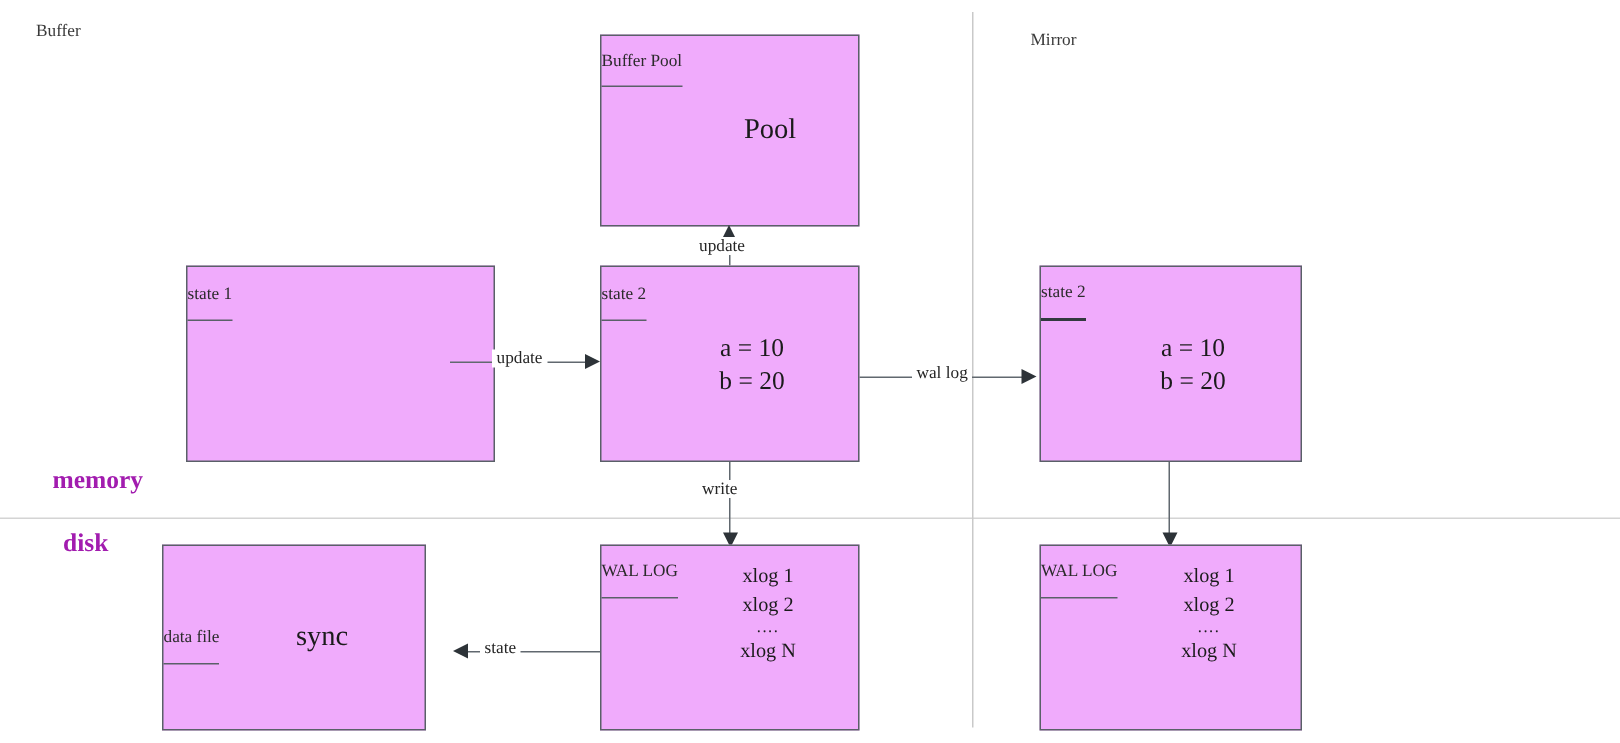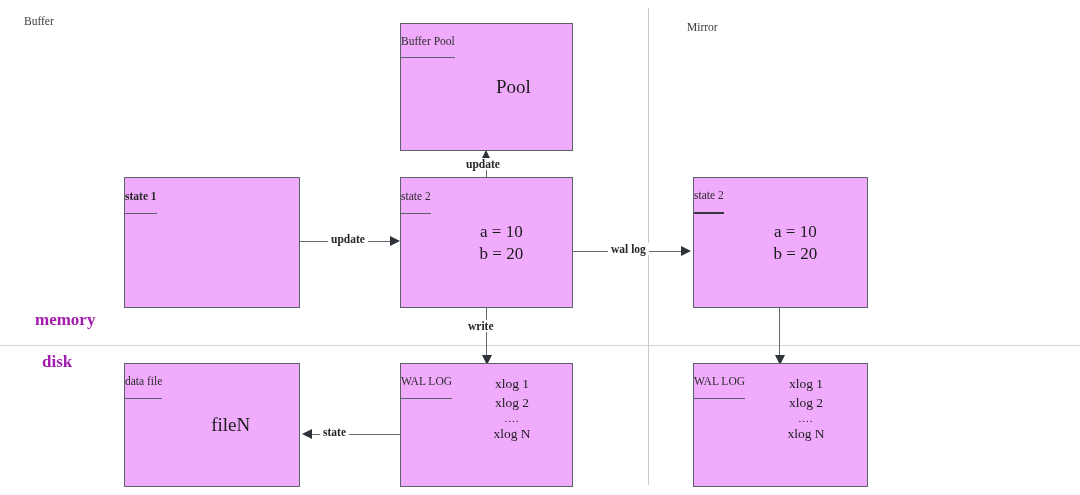--- a/index.html
+++ b/index.html
@@ -127,21 +127,20 @@
     border-right: 4px solid transparent;
     border-bottom: 8px solid #2d3338;
   }
   .conn-label {
     position: absolute;
     font-size: 11.5px;
     color: #262626;
     background: #ffffff;
     padding: 0 3px;
     white-space: nowrap;
-    font-weight: bold;
   }
 </style>
 </head>
 <body>
 
 <div id="canvas">
 
   <div class="zone-label" style="left:24px; top:15px;">Buffer</div>
   <div class="zone-label" style="left:687px; top:21px;">Mirror</div>
   <div class="side-label" style="left:35px; top:310px;">memory</div>
@@ -152,21 +151,21 @@
 
   <div class="node" style="left:400px; top:23px; width:173px; height:128px;">
     <div class="node-header" style="height:34px;">Buffer Pool</div>
     <div class="node-body">Pool</div>
   </div>
 
   <div class="conn-v" style="left:486px; top:156px; height:21px;"></div>
   <div class="arrowhead up" style="left:482px; top:150px;"></div>
   <div class="conn-label" style="left:463px; top:158px;">update</div>
 
-  <div class="node" style="left:124px; top:177px; width:176px; height:131px;font-weight:bold;">
+  <div class="node" style="left:124px; top:177px; width:206px; height:131px;">
     <div class="node-header" style="height:36px;">state 1</div>
   </div>
 
   <div class="conn-h" style="left:300px; top:241px; width:92px;"></div>
   <div class="arrowhead right" style="left:390px; top:236px;"></div>
   <div class="conn-label" style="left:328px; top:233px;">update</div>
 
   <div class="node" style="left:400px; top:177px; width:173px; height:131px;">
     <div class="node-header" style="height:36px;">state 2</div>
     <div class="node-body kv">
@@ -187,23 +186,23 @@
     </div>
   </div>
 
   <div class="conn-v" style="left:486px; top:308px; width:1.3px; height:52px;"></div>
   <div class="arrowhead down" style="left:482px; top:355px;"></div>
   <div class="conn-label" style="left:465px; top:320px;">write</div>
 
   <div class="conn-v" style="left:779px; top:308px; width:1.3px; height:52px;"></div>
   <div class="arrowhead down" style="left:775px; top:355px;"></div>
 
-  <div class="node" style="left:124px; top:363px; width:176px; height:124px;">
+  <div class="node" style="left:108px; top:363px; width:176px; height:124px;align-items:center;">
     <div class="node-header" style="height:35px;">data file</div>
-    <div class="node-body">fileN</div>
+    <div class="node-body">sync</div>
   </div>
 
   <div class="conn-h" style="left:312px; top:434px; width:88px;"></div>
   <div class="arrowhead left" style="left:302px; top:429px;"></div>
   <div class="conn-label" style="left:320px; top:426px;">state</div>
 
   <div class="node" style="left:400px; top:363px; width:173px; height:124px;">
     <div class="node-header" style="height:35px;">WAL LOG</div>
     <div class="node-body list">
       <div>xlog 1</div>

